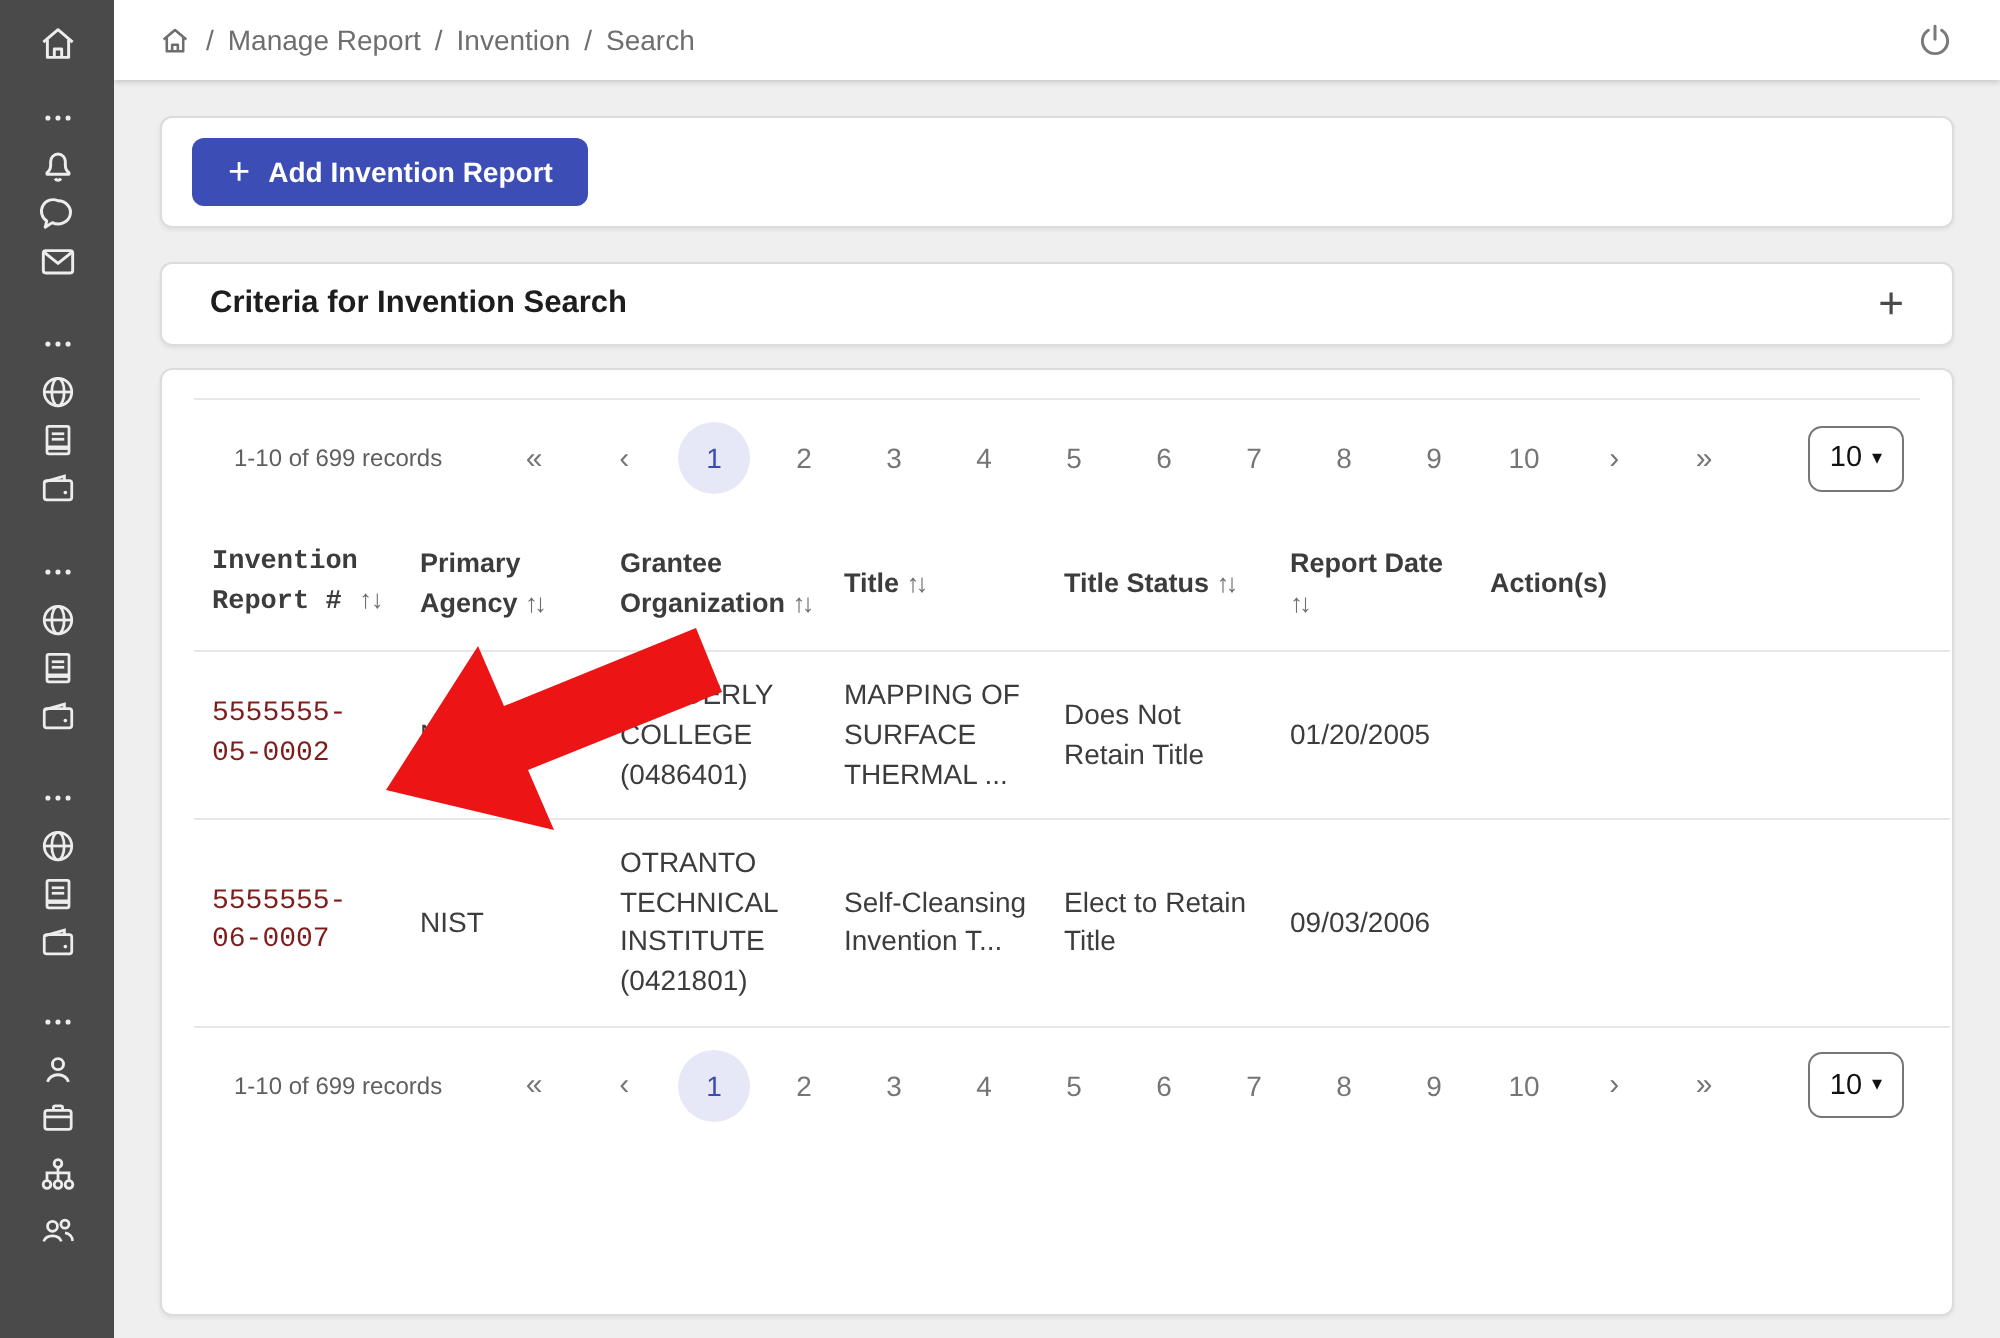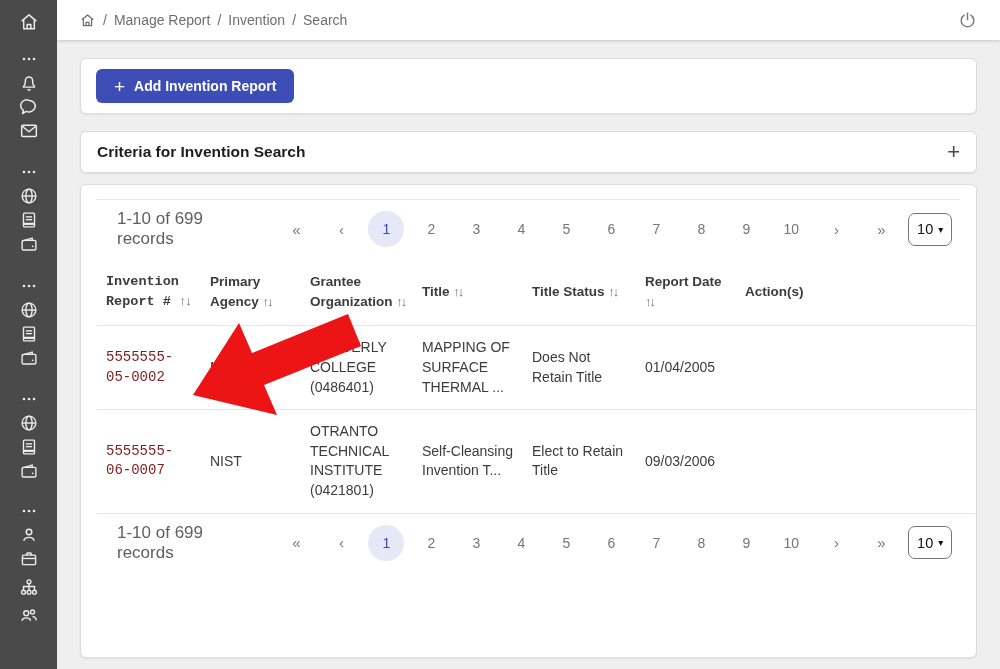--- a/index.html
+++ b/index.html
@@ -34,32 +34,32 @@
   .card-actions { padding:10px 15px; margin-bottom:17px; }
   .btn-primary {
     display:inline-flex; align-items:center; gap:9px;
     background:#3c4db5; color:#fff; border:none; border-radius:6px;
     font-family:inherit; font-size:14px; font-weight:bold;
     padding:0 18px; height:34px; cursor:pointer;
   }
   .btn-primary .plus { font-size:19px; font-weight:400; line-height:1; }
   .card-criteria {
     height:42px; margin-bottom:11px; display:flex; align-items:center;
-    justify-content:space-between; padding:0 16px;
+    justify-content:space-between; padding:0 24px;
   }
   .panel-title { font-size:15.5px; font-weight:bold; color:#1d1d1d; }
   .expand { font-size:22px; font-weight:300; color:#4a4a4a; cursor:pointer; line-height:1; }
   .card-results { padding-top:14px; min-height:474px; }
   .results-title { padding:6px 16px 16px 16px; }
   .hdiv { border-top:1px solid #e7e7e7; margin:0 16px; }
   
   .pagination {
     display:flex; align-items:center; height:58px; padding:0 24px 0 36px;
   }
-  .records { color:#5f5f5f; font-size:17px; margin-right:28px; }
+  .records { color:#5f5f5f; font-size:12px; margin-right:28px; }
   .pgitems { display:flex; align-items:center; }
   .pg {
     min-width:36px; height:36px; display:flex; align-items:center; justify-content:center;
     color:#757575; font-size:14px; cursor:pointer; border-radius:50%; margin-right:9px;
   }
   .pg.nav { font-size:15px; }
   .pg.current { background:#e7e8f7; color:#3b4bb3; }
   .pagesize {
     margin-left:auto; width:48px; height:33px; border:1px solid #767676; border-radius:7px;
     display:flex; align-items:center; justify-content:center; gap:5px;
@@ -333,21 +333,21 @@
             <th><span>Action(s)</span></th>
           </tr>
         </thead>
         <tbody>
           <tr>
             <td class="first"><a class="rlink">5555555-05-0002</a></td>
             <td>NIST</td>
             <td>MANDERLY COLLEGE (0486401)</td>
             <td>MAPPING OF SURFACE THERMAL ...</td>
             <td>Does Not Retain Title</td>
-            <td>01/04/2005</td>
+            <td>01/20/2005</td>
             <td></td>
           </tr>
           <tr>
             <td class="first"><a class="rlink">5555555-06-0007</a></td>
             <td>NIST</td>
             <td>OTRANTO TECHNICAL INSTITUTE (0421801)</td>
             <td>Self-Cleansing Invention T...</td>
             <td>Elect to Retain Title</td>
             <td>09/03/2006</td>
             <td></td>

